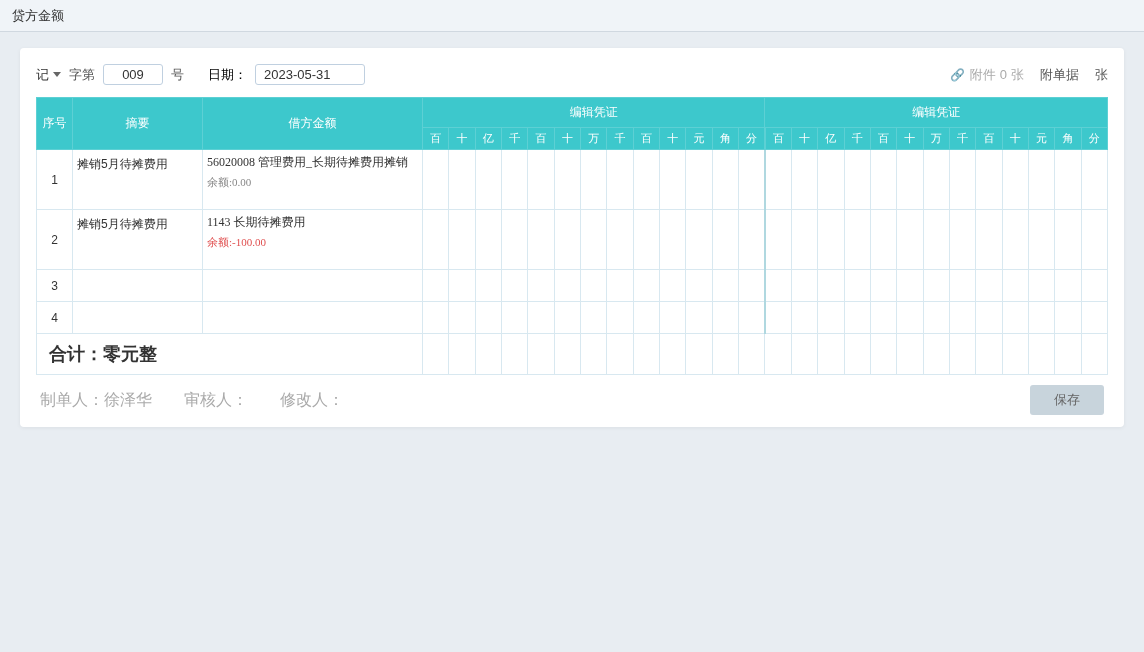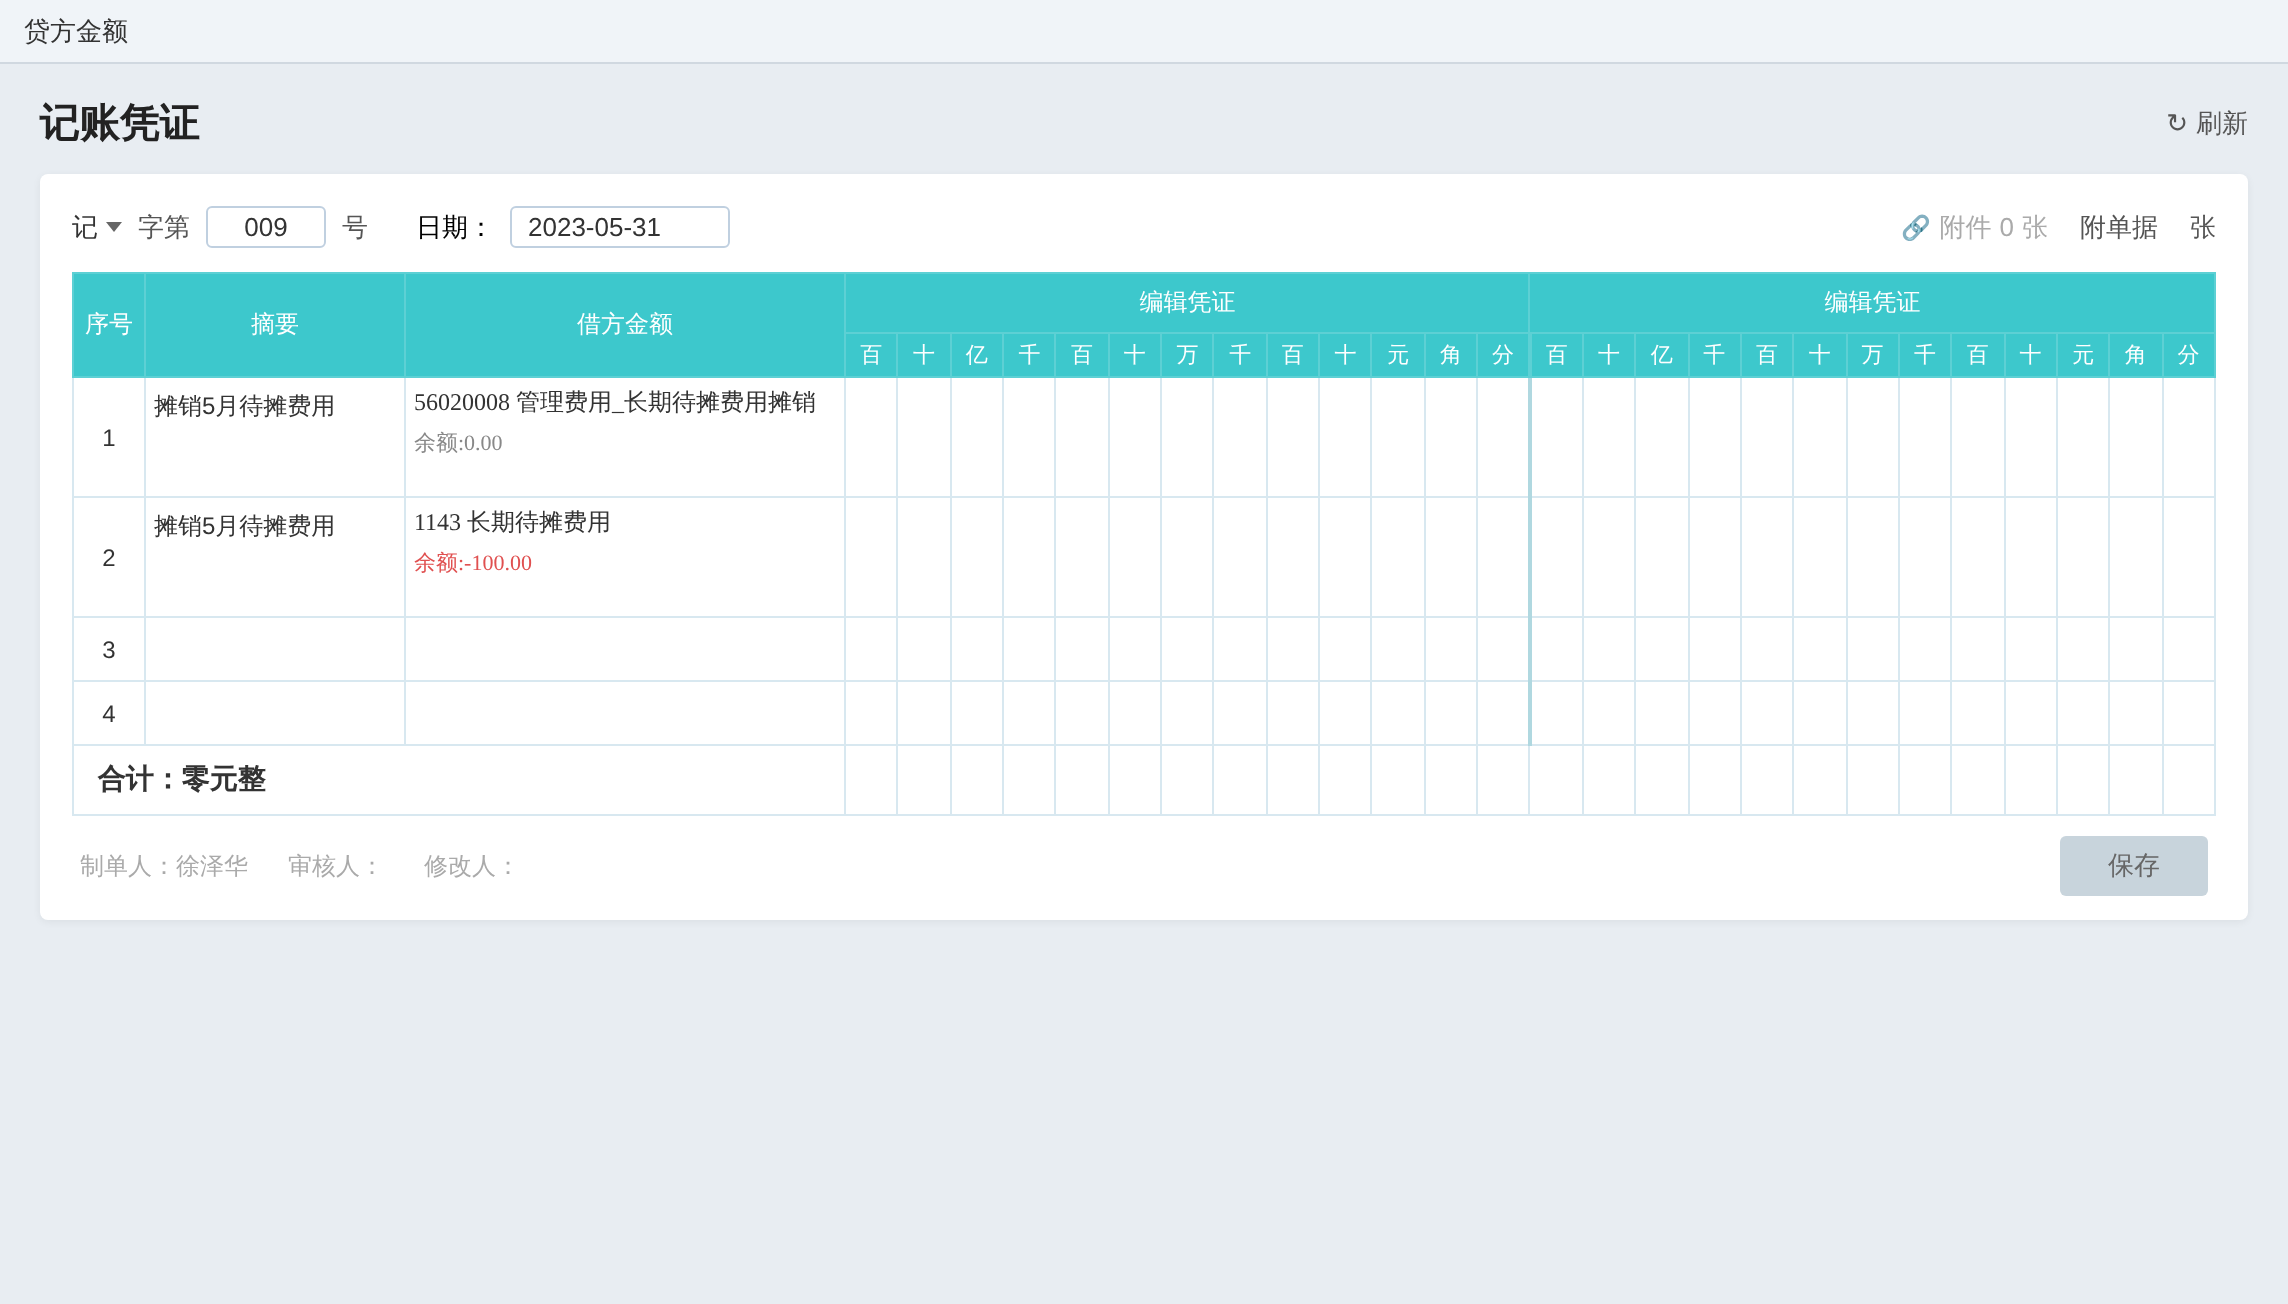--- a/index.html
+++ b/index.html
@@ -170,36 +170,36 @@
       font-size: 11px;
       color: #888;
       margin-top: 4px;
     }
     .account-balance.negative {
       color: #e05050;
     }
     .total-row td {
       border: 1px solid #d8e8f0;
       padding: 8px 12px;
-      font-size: 14px;
+      font-size: 18px;
       color: #333;
       font-weight: bold;
     }
     .footer-area {
       display: flex;
       justify-content: space-between;
       align-items: center;
       margin-top: 10px;
       padding: 0 4px;
     }
     .footer-left {
       display: flex;
-      gap: 20px;
+      gap: 32px;
       color: #aaa;
-      font-size: 12px;
+      font-size: 16px;
     }
     .footer-info span {
       color: #aaa;
     }
     .save-btn {
       background: #c8d4dc;
       color: #666;
       border: none;
       border-radius: 3px;
       padding: 6px 24px;
@@ -228,27 +228,20 @@
     }
   </style>
 </head>
 <body>
 
 <div class="title-bar">
   <span>贷方金额</span>
 </div>
 
 <div class="main-area">
-  <div class="page-header">
-    <h1 class="page-title">记账凭证</h1>
-    <button class="refresh-btn">
-      <span class="refresh-icon">↻</span>
-      <span>刷新</span>
-    </button>
-  </div>
 
   <div class="card">
 
     <div class="voucher-meta">
       <div class="meta-item meta-select">
         <span>记</span>
         <span class="chevron-icon"></span>
       </div>
       <span class="meta-label">字第</span>
       <input class="meta-input" type="text" value="009" style="">

